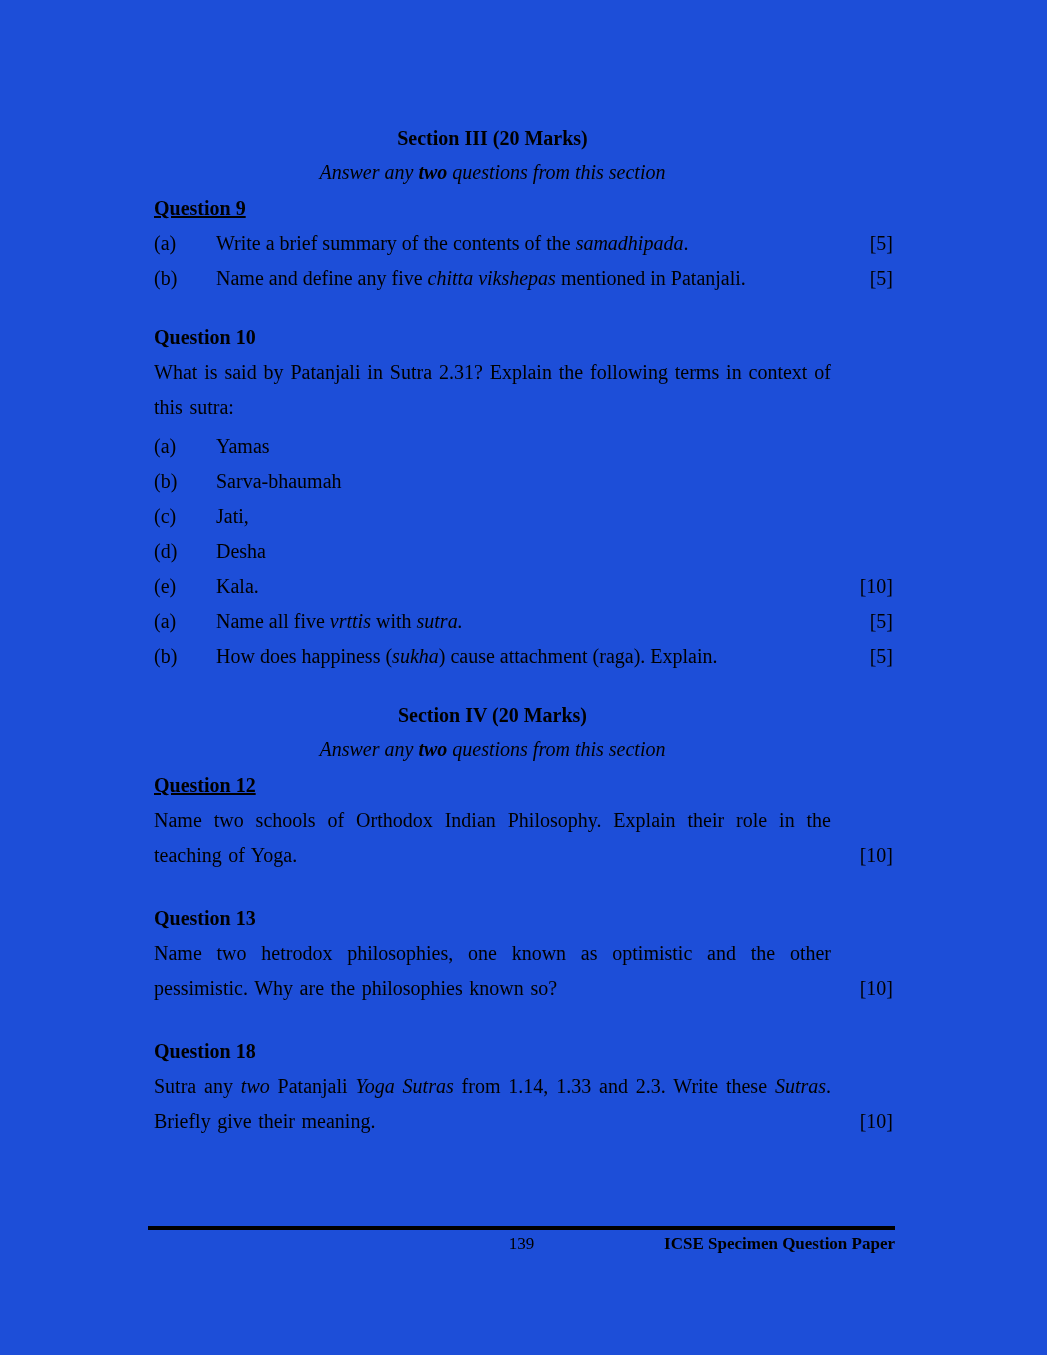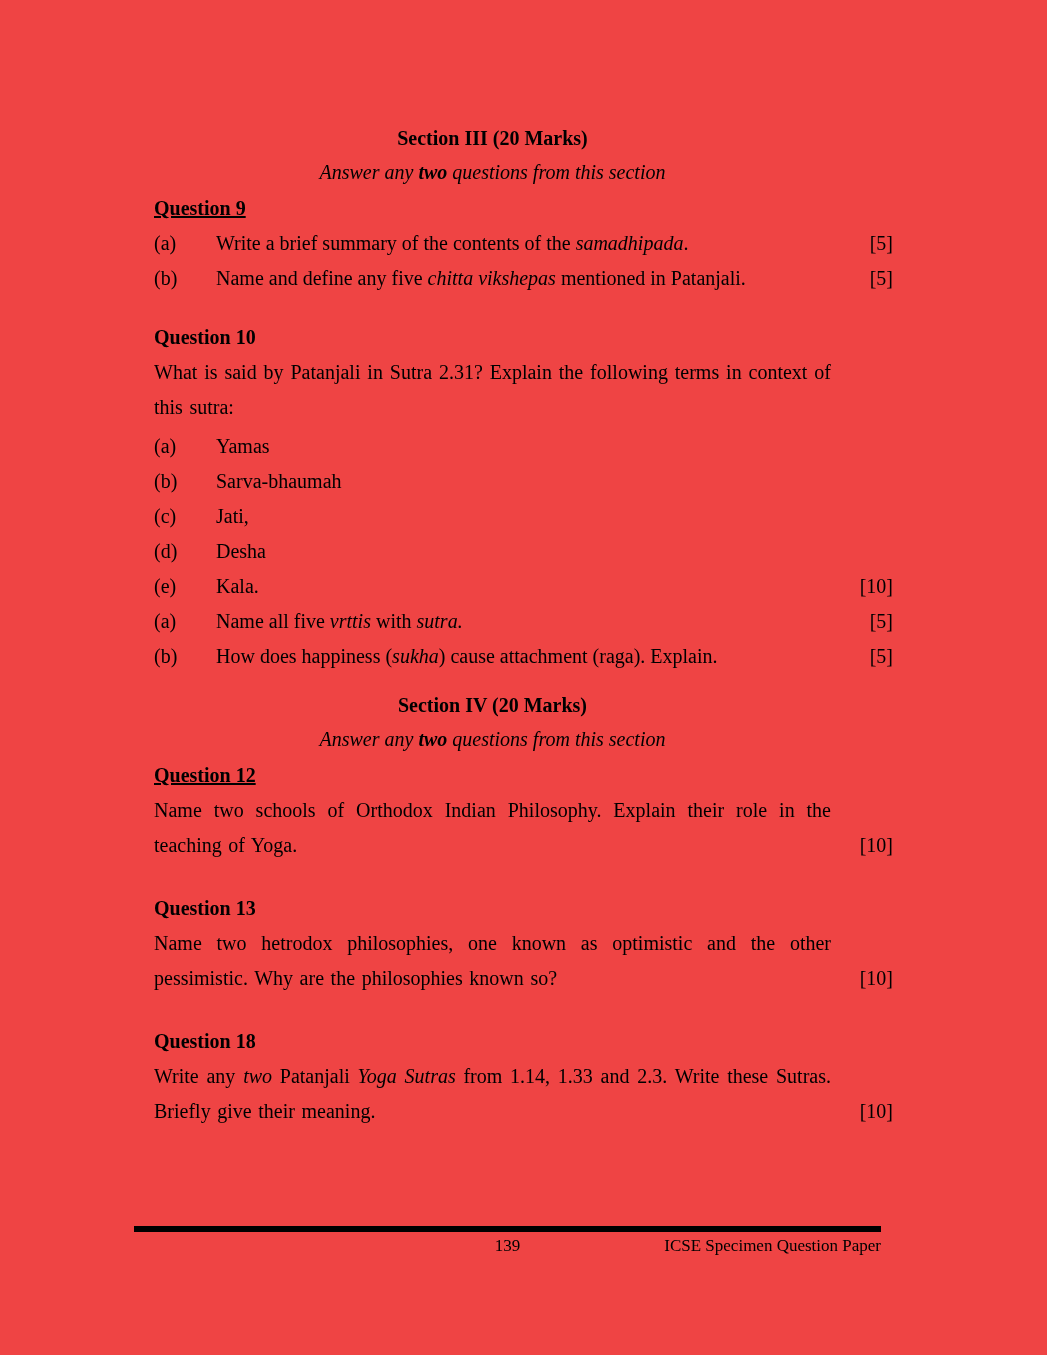--- a/index.html
+++ b/index.html
@@ -6,33 +6,33 @@
   html,body { background:#ffffff; }
   body {
     font-family:"Liberation Serif","DejaVu Serif",serif;
     color:#000000;
   }
   .page {
     position:relative;
     width:1047px;
     height:1355px;
     margin:0 auto;
-    background:#ef4444;
+    background:#1d4ed8;
     padding:124px 106px 0 154px;
     overflow:hidden;
   }
   .content { width:739px; }
 
   .section-heading {
     width:677px;
     text-align:center;
     font-weight:bold;
     font-size:20px;
     line-height:28px;
-    margin-top:21px;
+    margin-top:31px;
   }
   .content > .section-heading:first-child { margin-top:0; }
 
   .section-subtitle {
     width:677px;
     text-align:center;
     font-style:italic;
     font-size:20px;
     line-height:28px;
     margin-top:6px;
@@ -74,38 +74,39 @@
   .para-marks {
     position:absolute;
     right:0;
     bottom:0;
     line-height:35px;
     white-space:nowrap;
   }
 
   .footer {
     position:absolute;
-    left:134px;
+    left:148px;
     top:1226px;
     width:747px;
-    border-top:6px solid #000000;
+    border-top:4px solid #000000;
     padding-top:3px;
   }
   .footer-row {
     position:relative;
     width:100%;
     font-size:17px;
     line-height:22px;
     text-align:center;
   }
   .footer-right {
     position:absolute;
     right:0;
     top:0;
     text-align:left;
+    font-weight:bold;
   }
 </style>
 </head>
 <body>
 
 <div class="page">
   <div class="content">
 
     <div class="section-heading">Section III (20 Marks)</div>
     <div class="section-subtitle"><span>Answer any </span><span style="font-weight: bold;">two</span><span> questions from this section</span></div>
@@ -178,21 +179,21 @@
     </div>
 
     <div class="question-heading">Question 13</div>
     <div class="paragraph">
       <span class="para-text"><span>Name two hetrodox philosophies, one known as optimistic and the other pessimistic.  Why are the philosophies known so?</span></span>
       <span class="para-marks">[10]</span>
     </div>
 
     <div class="question-heading">Question 18</div>
     <div class="paragraph">
-      <span class="para-text"><span>Write any </span><span style="font-style: italic;">two</span><span> Patanjali </span><span style="font-style: italic;">Yoga Sutras</span><span> from 1.14, 1.33 and 2.3.  Write these </span><span style=" margin-top: 33px;">Sutras</span><span>.  Briefly give their meaning.</span></span>
+      <span class="para-text"><span>Sutra any </span><span style="font-style: italic;">two</span><span> Patanjali </span><span style="font-style: italic;">Yoga Sutras</span><span> from 1.14, 1.33 and 2.3.  Write these </span><span style="font-style: italic; margin-top: 33px;">Sutras</span><span>.  Briefly give their meaning.</span></span>
       <span class="para-marks">[10]</span>
     </div>
 
   </div>
 
   <div class="footer">
     <div class="footer-row">
       <span class="footer-center">139</span>
       <span class="footer-right">ICSE Specimen Question Paper</span>
     </div>

